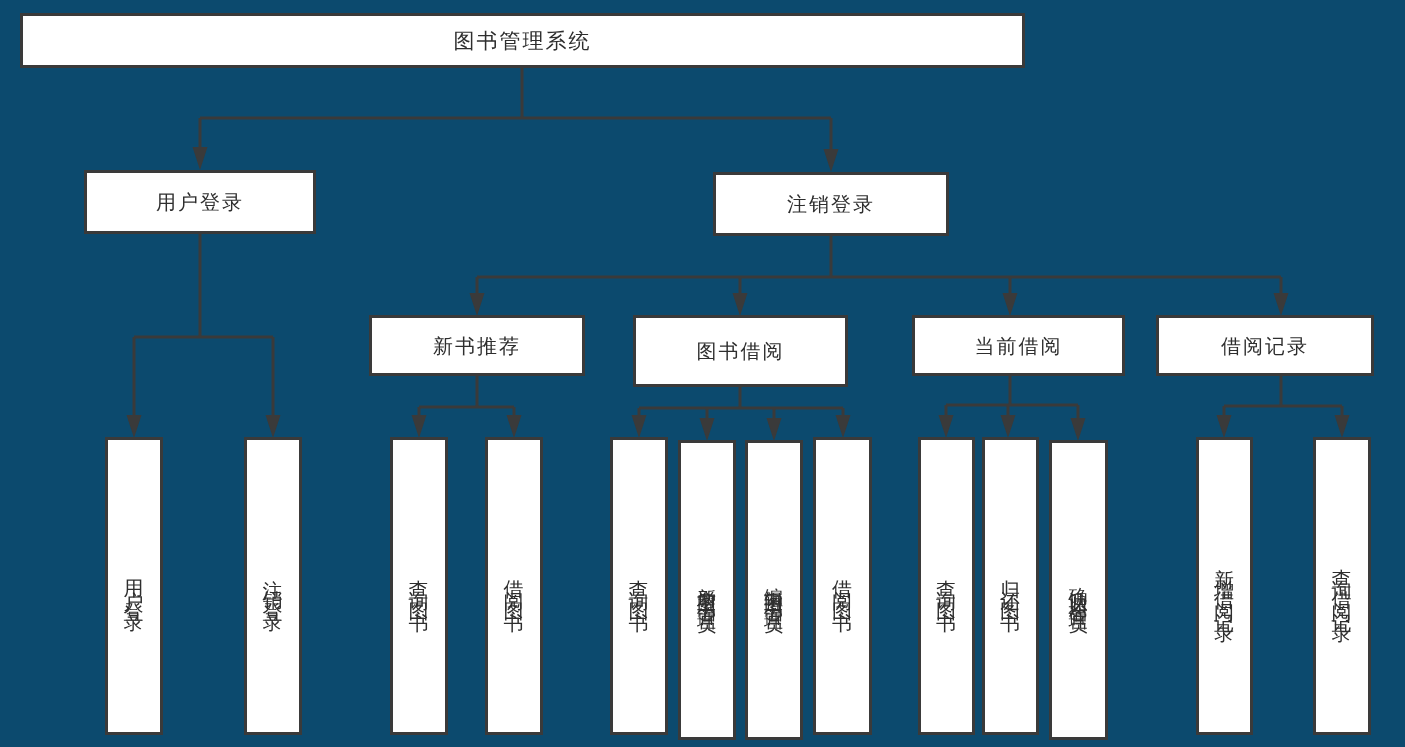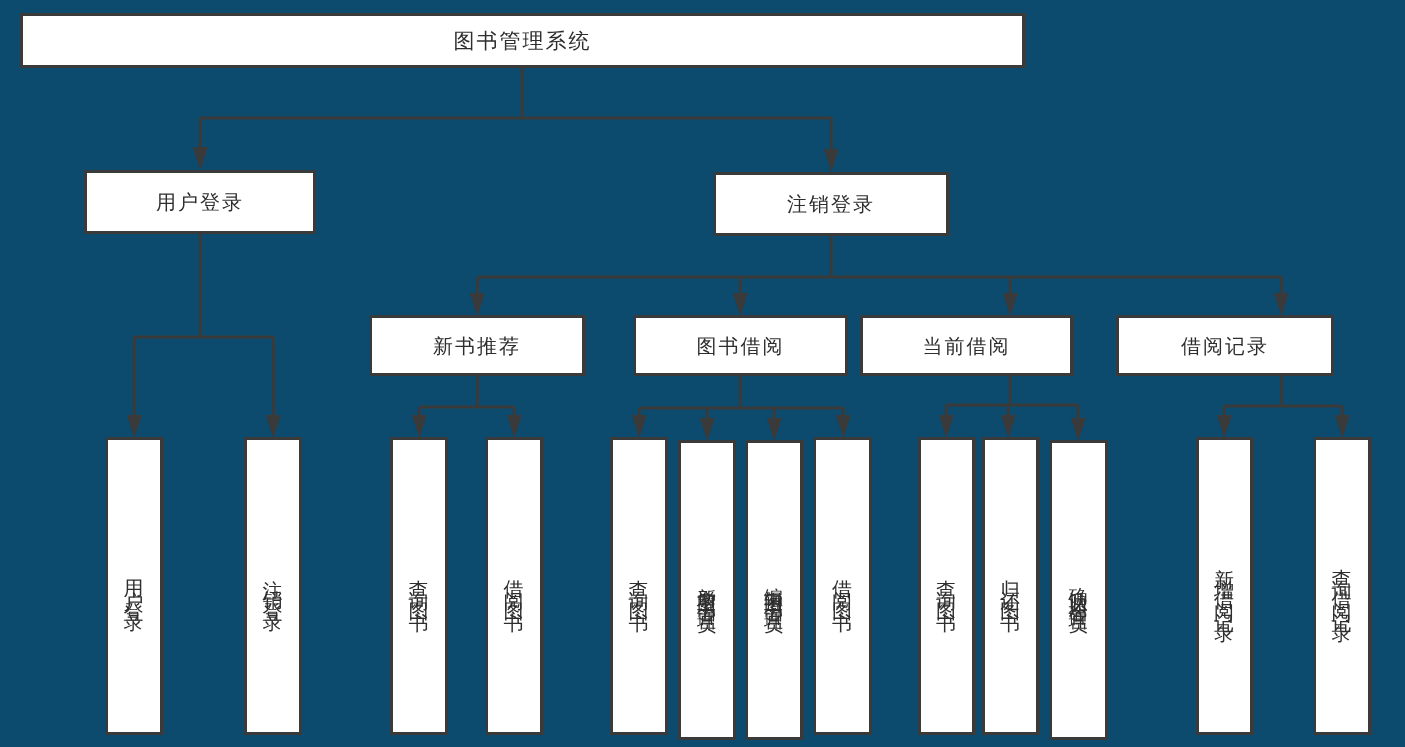--- a/index.html
+++ b/index.html
@@ -95,27 +95,27 @@
   <div class="node h" style="left:84px; top:170px; width:232px; height:64px;">
     <span>用户登录</span>
   </div>
   <div class="node h" style="left:713px; top:172px; width:236px; height:64px;">
     <span>注销登录</span>
   </div>
 
   <div class="node h" style="left:369px; top:315px; width:216px; height:61px;">
     <span>新书推荐</span>
   </div>
-  <div class="node h" style="left:633px; top:315px; width:215px; height:61px;">
+  <div class="node h" style="left:633px; top:315px; width:215px; height:72px;">
     <span>图书借阅</span>
   </div>
-  <div class="node h" style="left:860px; top:315px; width:213px; height:61px;">
+  <div class="node h" style="left:912px; top:315px; width:213px; height:61px;">
     <span>当前借阅</span>
   </div>
-  <div class="node h" style="left:1116px; top:315px; width:218px; height:61px;">
+  <div class="node h" style="left:1156px; top:315px; width:218px; height:61px;">
     <span>借阅记录</span>
   </div>
 
   <div class="node v" style="left:105px; top:437px; width:58px; height:298px;">
     <span>用户登录</span>
   </div>
   <div class="node v" style="left:244px; top:437px; width:58px; height:298px;">
     <span>注销登录</span>
   </div>
 

